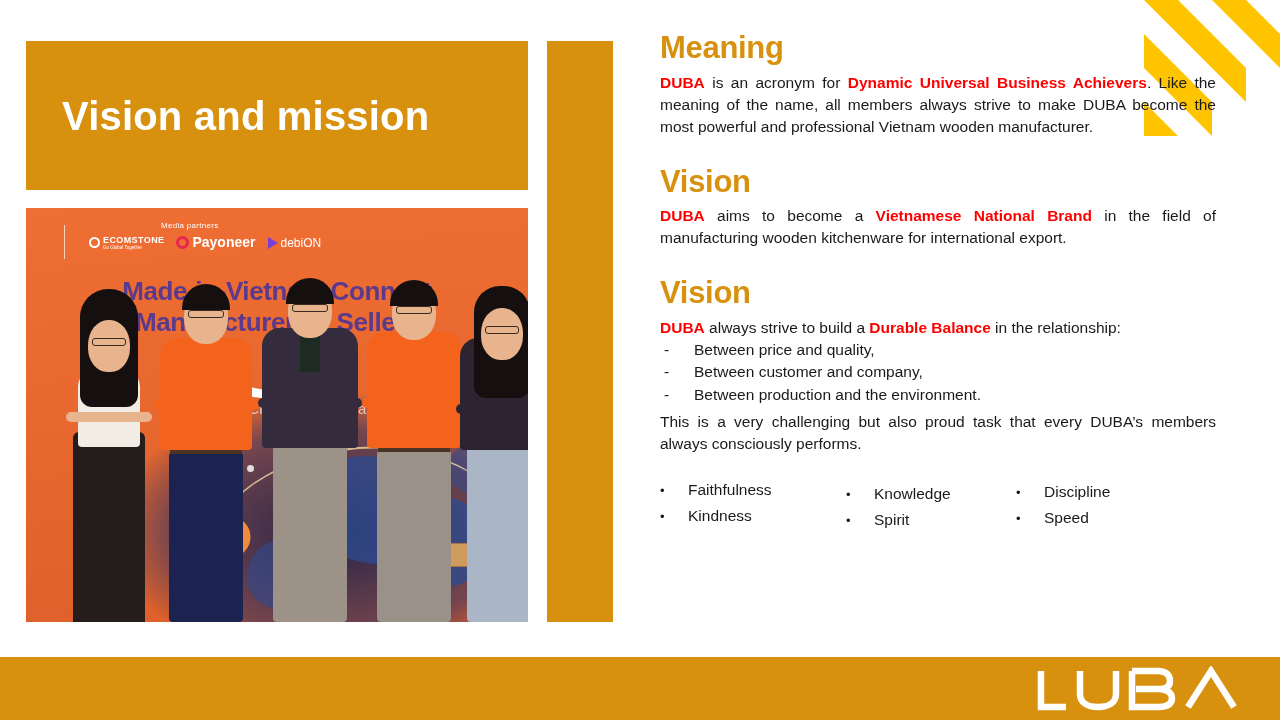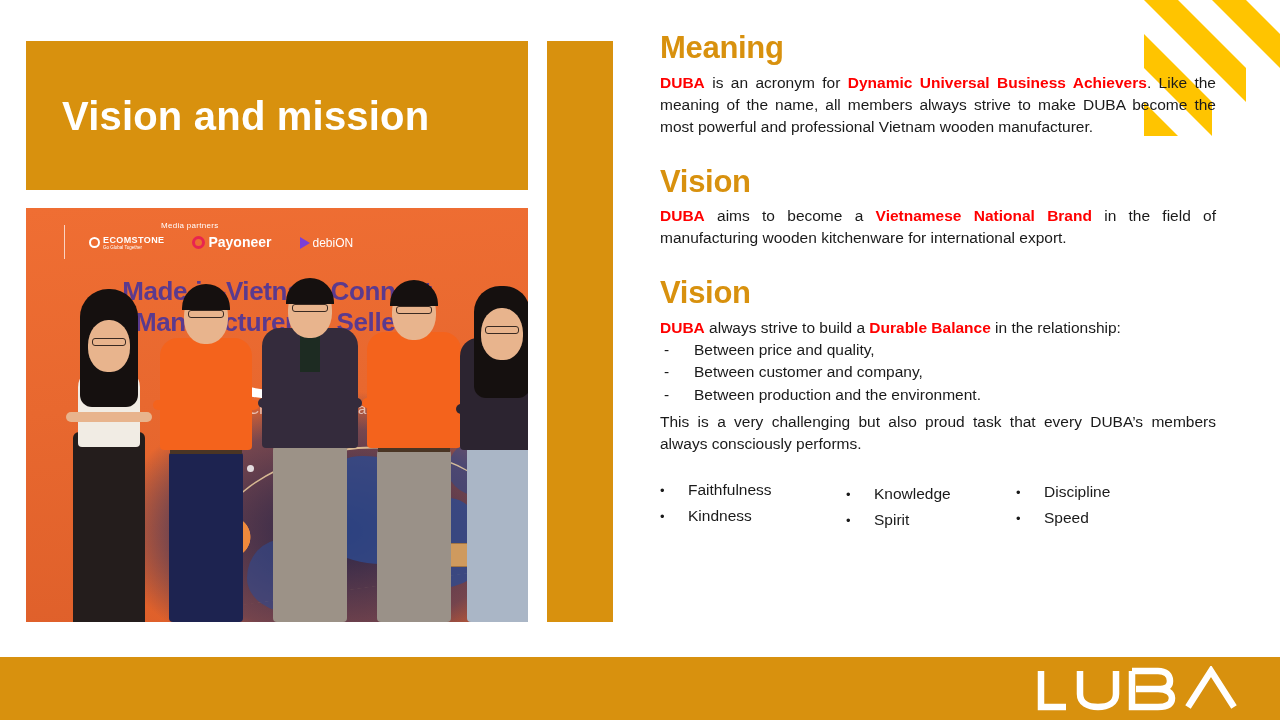--- a/index.html
+++ b/index.html
@@ -60,21 +60,21 @@
 
   
   .logo-strip {
     position:absolute; left:0; right:0; top:6px; height:56px;
     display:flex; align-items:center; padding:0 22px 0 28px; gap:14px;
   }
   .amazon-logo { color:#4b2a63; line-height:1; }
   .amazon-logo .a-word { font-size:25px; font-weight:bold; letter-spacing:-1px; display:block; }
   .amazon-logo .a-sub { font-size:15px; display:block; margin-top:-2px; margin-left:26px; }
   .logo-div { width:1px; height:34px; background:rgba(255,255,255,.7); margin:0 10px; }
-  .partner-group { display:flex; align-items:flex-end; gap:28px; position:relative; }
+  .partner-group { display:flex; align-items:flex-end; gap:12px; position:relative; }
   .media-label {
     position:absolute; top:-13px; left:72px; font-size:8px; color:#fff; letter-spacing:.3px; white-space:nowrap;
   }
   .pl { display:flex; align-items:center; gap:3px; color:#fff; white-space:nowrap; }
   .ecomstone { font-size:9px; font-weight:bold; letter-spacing:.4px; }
   .ecomstone .tag { display:block; font-size:4.5px; font-weight:normal; letter-spacing:0; }
   .ring { width:13px; height:13px; border-radius:50%; border:3px solid #e8254f; box-sizing:border-box; }
   .payoneer { font-size:14px; font-weight:bold; }
   .debion { font-size:12px; }
   .play { width:0; height:0; border-left:10px solid #7a3fd6; border-top:6px solid transparent; border-bottom:6px solid transparent; }

